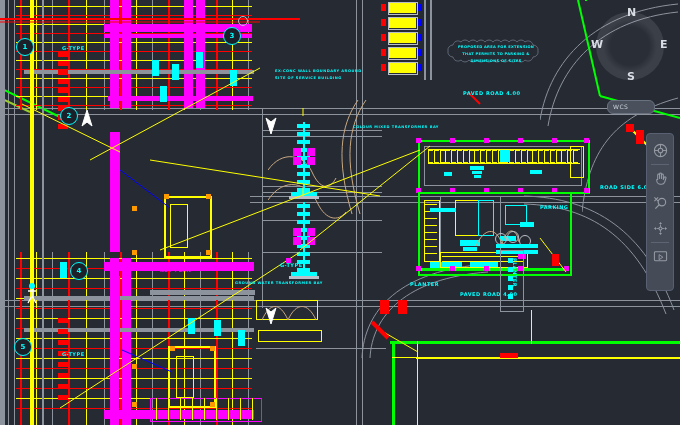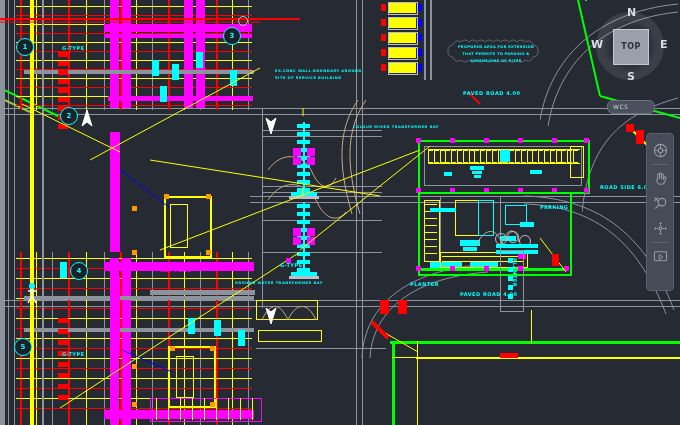--- a/index.html
+++ b/index.html
@@ -587,23 +587,20 @@
                a5,5 0 0 1 -8,0 a5,5 0 0 1 -8,0 a5,5 0 0 1 -8,0 a5,5 0 0 1 -8,0
                a5,5 0 0 1 -8,0 a5,5 0 0 1 -8,0 a5,5 0 0 1 -8,-3 a5,5 0 0 1 -5,-6 z" fill="none" stroke="#5f6775" stroke-width="1"></path>
     </svg>
     <div style="position:absolute;left:8px;top:8px;width:88px;font-size:3.6px;
                 color:#00ffff;font-weight:bold;line-height:1.9;text-align:center;
                 letter-spacing:.3px;">PROPOSED AREA FOR EXTENSION THAT PERMITS TO PARKING &amp; DIMENSIONS OF SITES</div>
   </div>
 
   <div id="viewcube">
     <div id="vc-ring"></div>
-    <div id="vc-cube">
-      <span>TOP</span>
-    </div>
     <div class="vc-l" id="vc-n">N</div>
     <div class="vc-l" id="vc-e">E</div>
     <div class="vc-l" id="vc-s">S</div>
     <div class="vc-l" id="vc-w">W</div>
   </div>
 
   <div id="wcs">
     <span>WCS</span>
   </div>
 

